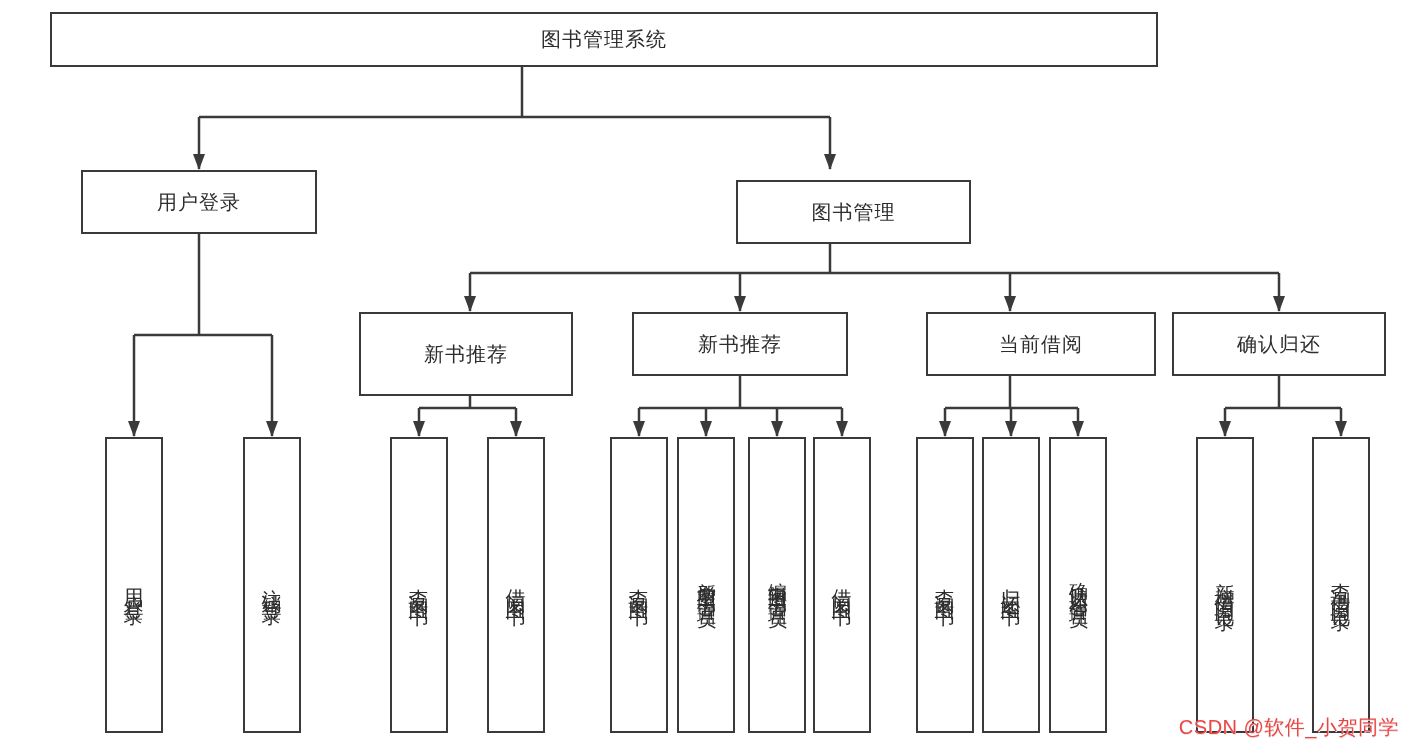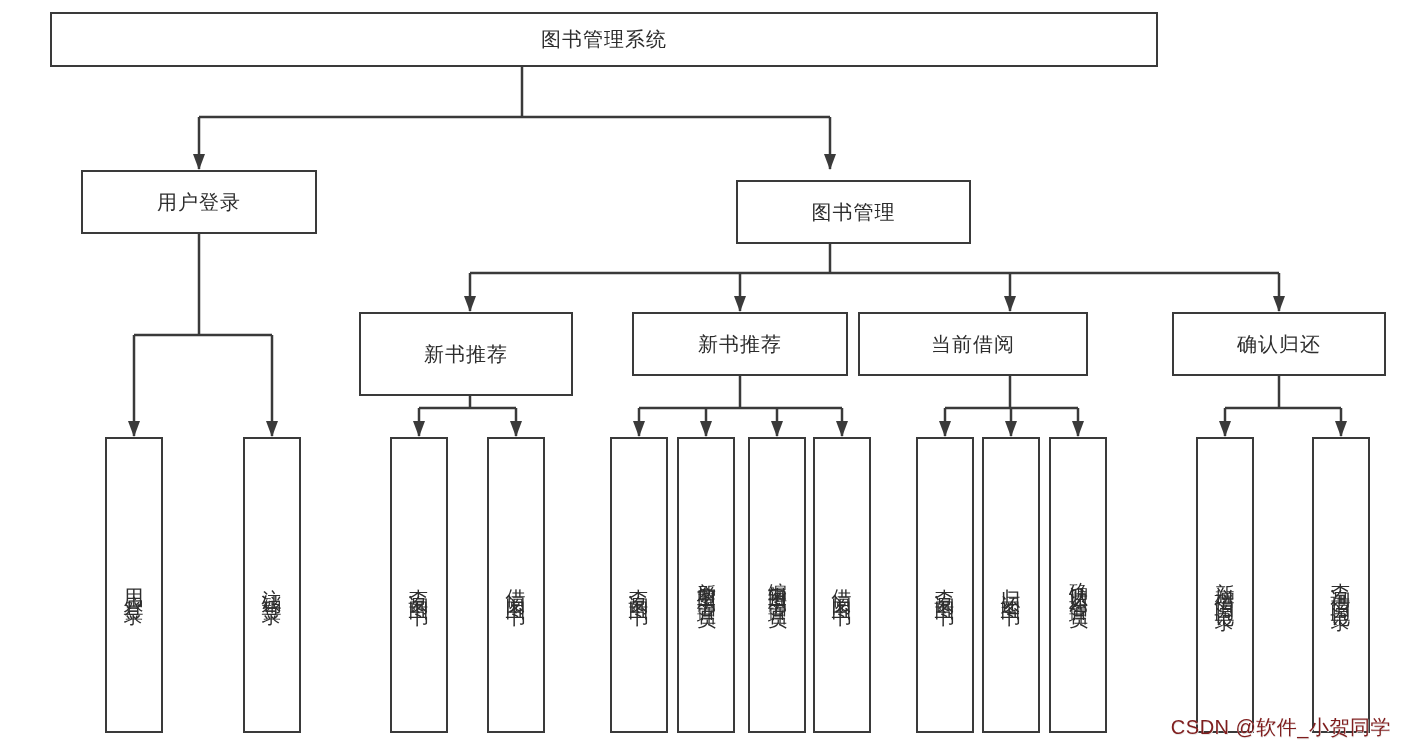--- a/index.html
+++ b/index.html
@@ -20,34 +20,34 @@
     width:58px;height:296px;top:437px;
   }
   
   .n-root{left:22px;top:12px;width:1108px;height:55px;margin-left:28px;}
   
   .n-user-login{left:81px;top:170px;width:236px;height:64px;}
   .n-book-mgmt{left:736px;top:170px;width:235px;height:64px;margin-top:10px;}
   
   .n-new-book{left:359px;top:312px;width:214px;height:84px;}
   .n-book-borrow{left:632px;top:312px;width:216px;height:64px;}
-  .n-current-borrow{left:858px;top:312px;width:230px;height:64px;}
+  .n-current-borrow{left:926px;top:312px;width:230px;height:64px;}
   .n-borrow-records{left:1172px;top:312px;width:214px;height:64px;}
   
   .l-1{left:105px;}  .l-2{left:243px;}
   .l-3{left:390px;}  .l-4{left:487px;}
   .l-5{left:610px;}  .l-6{left:677px;}
   .l-7{left:748px;}  .l-8{left:813px;}
   .l-9{left:916px;}  .l-10{left:982px;}
   .l-11{left:1049px;}
   .l-12{left:1196px;}.l-13{left:1312px;}
   .l-6,.l-7,.l-11{letter-spacing:4px;font-size:19px;}
   .watermark{
-    position:absolute;right:14px;bottom:6px;z-index:2;
-    color:#7f1d1d;font-size:20px;letter-spacing:0.5px;
+    position:absolute;right:6px;bottom:6px;z-index:2;
+    color:#ef4444;font-size:20px;letter-spacing:0.5px;
     text-shadow:0.5px 0.5px 0 #e8e8e8;
   }
 </style>
 </head>
 <body>
 
 <div id="stage">
 
   <svg id="wires" width="1405" height="747" viewBox="0 0 1405 747" xmlns="http://www.w3.org/2000/svg">
     <defs>

